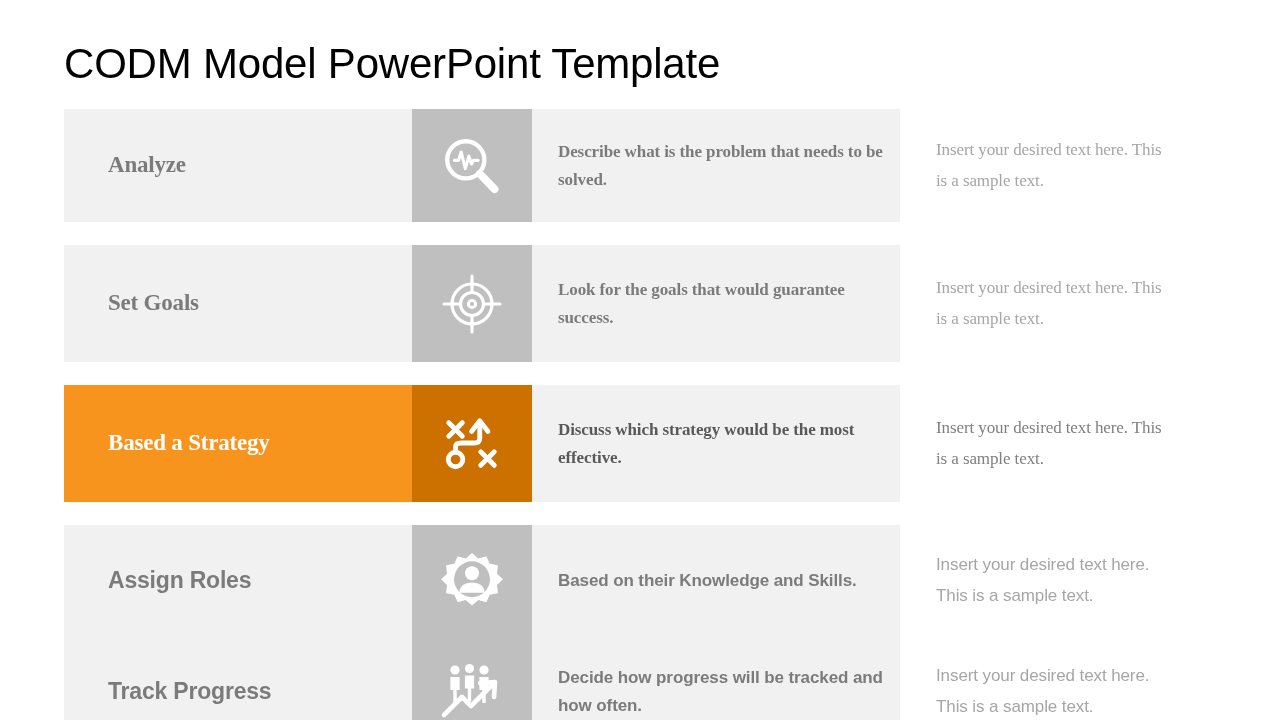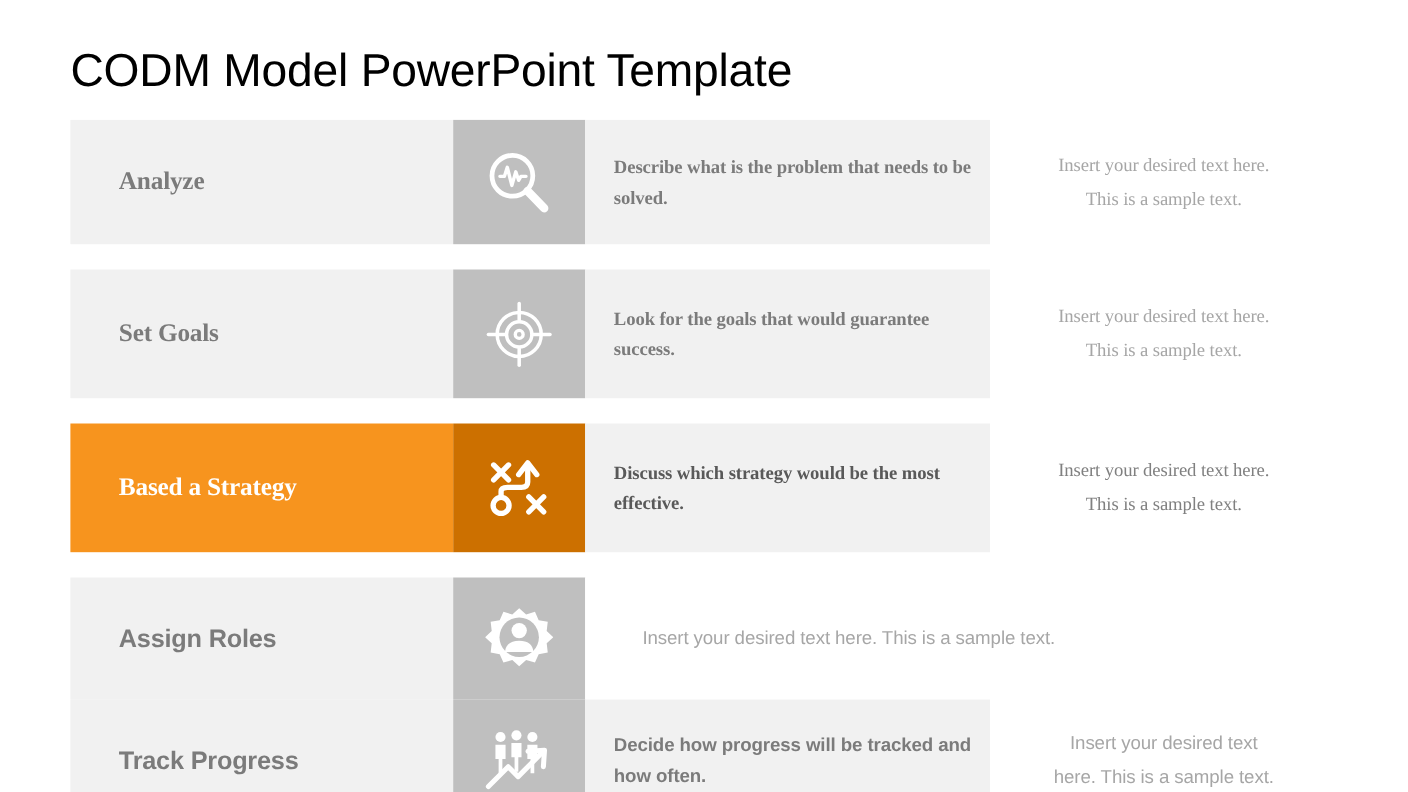--- a/index.html
+++ b/index.html
@@ -95,23 +95,22 @@
     letter-spacing: -0.1px;
   }
 
   
   .cell-note {
     flex: 1 1 auto;
     background: #ffffff;
     display: flex;
     align-items: center;
     box-sizing: border-box;
-    padding-left: 52px;
+    padding-left: 36px;
     padding-right: 20px;
-    text-align: center;
   }
   .cell-note .note-text {
     font-size: 17px;
     font-weight: 400;
     color: #a6a6a6;
     line-height: 1.78;
     letter-spacing: -0.1px;
   }
 
   
@@ -231,20 +230,23 @@
             <path d="M32 3 L38.5 8.8 L46.8 6.4 L50.3 14.3 L58.8 15.8 L57.8 24.4 L64 30.2
                      L57.8 36 L58.8 44.6 L50.3 46.1 L46.8 54 L38.5 51.6 L32 57.4 L25.5 51.6
                      L17.2 54 L13.7 46.1 L5.2 44.6 L6.2 36 L0 30.2 L6.2 24.4 L5.2 15.8
                      L13.7 14.3 L17.2 6.4 L25.5 8.8 Z" fill="#ffffff"></path>
             <circle cx="32" cy="30.2" r="18.5" fill="#bfbfbf"></circle>
             <circle cx="32" cy="24" r="7.2" fill="#ffffff"></circle>
             <path d="M18.6 44 Q19.8 33.5 32 33.5 Q44.2 33.5 45.4 44 Z" fill="#ffffff"></path>
           </svg>
         </span>
       </div>
+      <div class="cell-desc">
+        <div class="desc-text">Based on their Knowledge and Skills.</div>
+      </div>
       <div class="cell-note">
         <div class="note-text">Insert your desired text here. This is a sample text.</div>
       </div>
     </div>
 
     <div class="row row-h-111">
       <div class="cell-label">
         <div class="label-text">Track Progress</div>
       </div>
       <div class="cell-icon">

